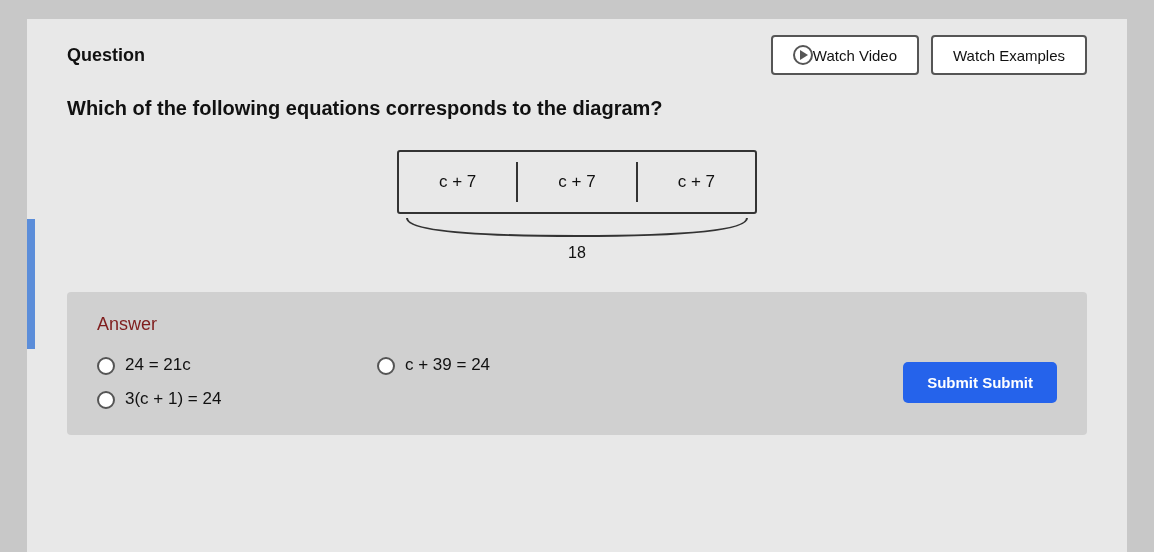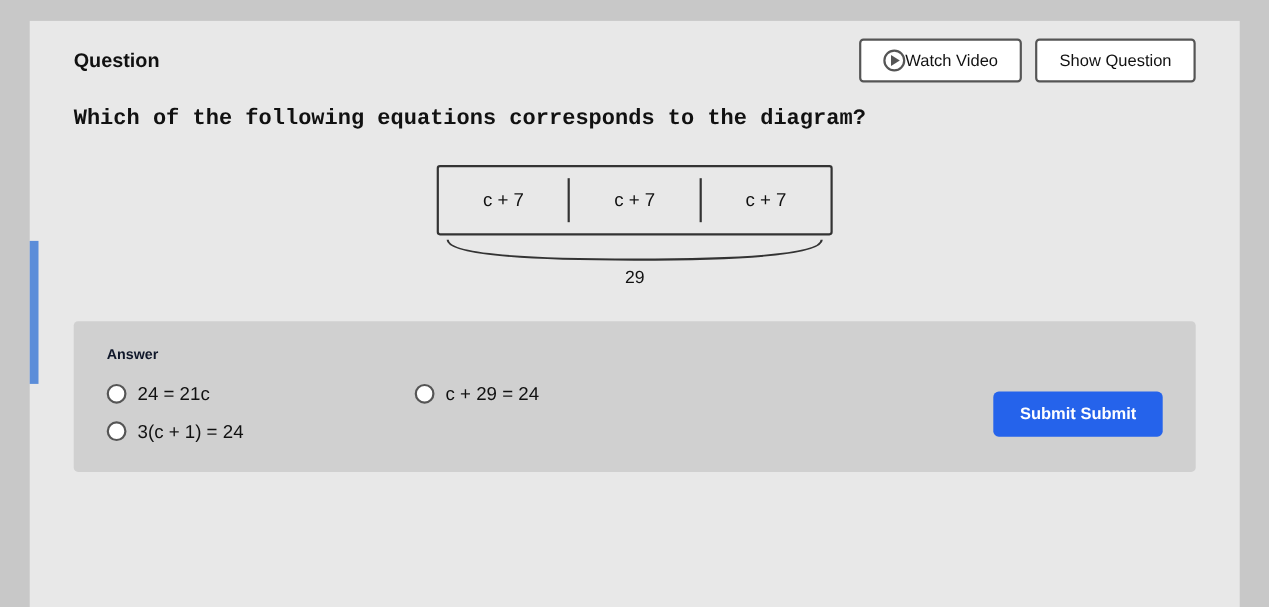--- a/index.html
+++ b/index.html
@@ -75,21 +75,21 @@
       font-family: Arial, sans-serif;
       cursor: pointer;
       border-radius: 4px;
       color: #111;
     }
     .question-text {
       font-size: 20px;
       font-weight: bold;
       color: #111;
       margin-bottom: 30px;
-      font-family: Liberation Mono, monospace;
+      font-family: Liberation Sans, sans-serif;
     }
     .diagram-area {
       display: flex;
       flex-direction: column;
       align-items: center;
       margin-bottom: 30px;
     }
     .outer-box {
       border: 2px solid #333;
       border-radius: 3px;
@@ -125,36 +125,36 @@
       color: #111;
       font-family: Arial, sans-serif;
       margin-top: 2px;
     }
     .answer-section {
       background: #d0d0d0;
       border-radius: 4px;
       padding: 22px 30px 26px 30px;
     }
     .answer-label {
-      font-size: 13px;
-      font-weight: bold;
-      color: #0f172a;
+      font-size: 18px;
+      font-weight: normal;
+      color: #7f1d1d;
       font-family: Arial, sans-serif;
       margin-bottom: 20px;
     }
     .answer-options {
       display: grid;
       grid-template-columns: 280px 280px auto;
       grid-template-rows: auto auto;
       row-gap: 14px;
       align-items: center;
     }
     .option {
       display: flex;
-      align-items: flex-start;
+      align-items: flex-end;
       gap: 10px;
       font-size: 17px;
       font-family: Arial, sans-serif;
       color: #111;
     }
     .radio-circle {
       width: 18px;
       height: 18px;
       border-radius: 50%;
       border: 2px solid #555;
@@ -195,55 +195,55 @@
 
   <div class="header-row">
     <span class="question-label">Question</span>
     <div class="header-buttons">
       <button class="watch-video-btn">
         <span class="play-icon-circle">
           <span class="play-triangle"></span>
         </span>
         <span>Watch Video</span>
       </button>
-      <button class="show-examples-btn">Show Question</button>
+      <button class="show-examples-btn">Watch Examples</button>
     </div>
   </div>
 
   <div class="question-text">Which of the following equations corresponds to the diagram?</div>
 
   <div class="diagram-area">
     <div class="outer-box">
       <div class="inner-box">c + 7</div>
       <div class="inner-box">c + 7</div>
       <div class="inner-box">c + 7</div>
     </div>
     <div class="brace-label">
       <svg class="brace-svg" viewBox="0 0 360 28" xmlns="http://www.w3.org/2000/svg">
         <path d="M 10 4 Q 10 22 180 22 Q 350 22 350 4" stroke="#333" stroke-width="2" fill="none"></path>
       </svg>
-      <span class="brace-number">29</span>
+      <span class="brace-number">18</span>
     </div>
   </div>
 
   <div class="answer-section">
     <div class="answer-label">Answer</div>
     <div class="answer-options">
 
       <div class="option">
         <div class="radio-circle"></div>
         <span>24 = 21c</span>
       </div>
 
 
       <button class="submit-btn">Submit Submit</button>
 
       <div class="option">
         <div class="radio-circle"></div>
-        <span>c + 29 = 24</span>
+        <span>c + 39 = 24</span>
       </div>
 
       <div class="option">
         <div class="radio-circle"></div>
         <span>3(c + 1) = 24</span>
       </div>
     </div>
   </div>
 </div>
 

